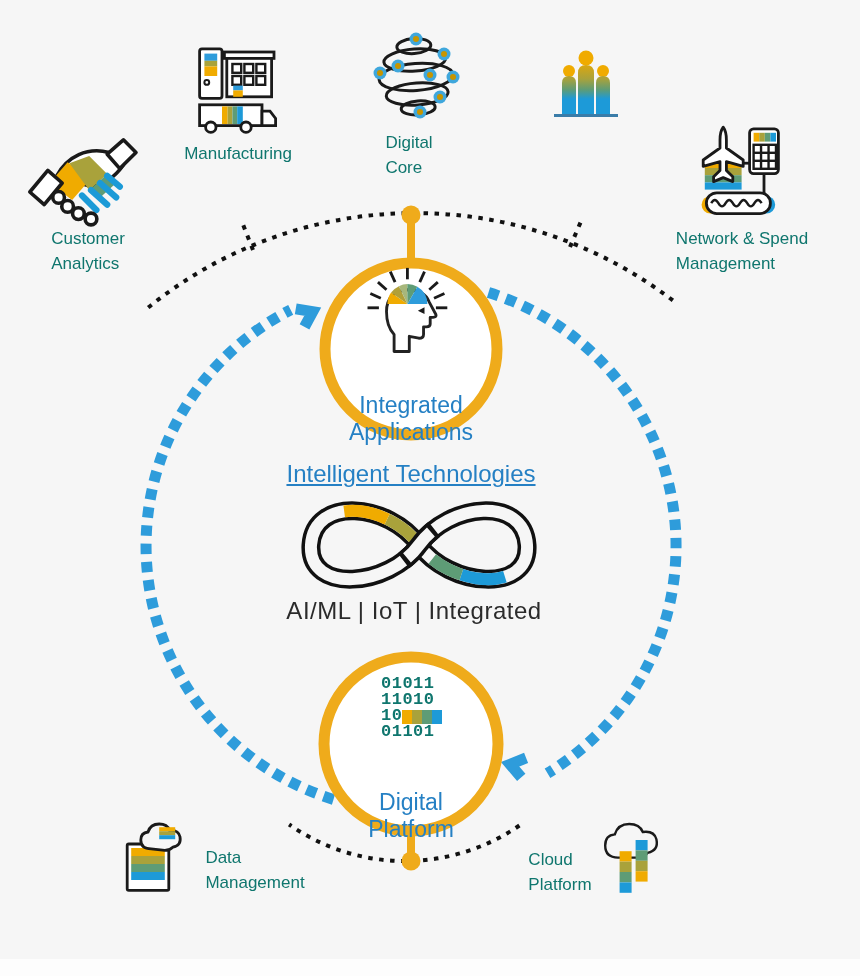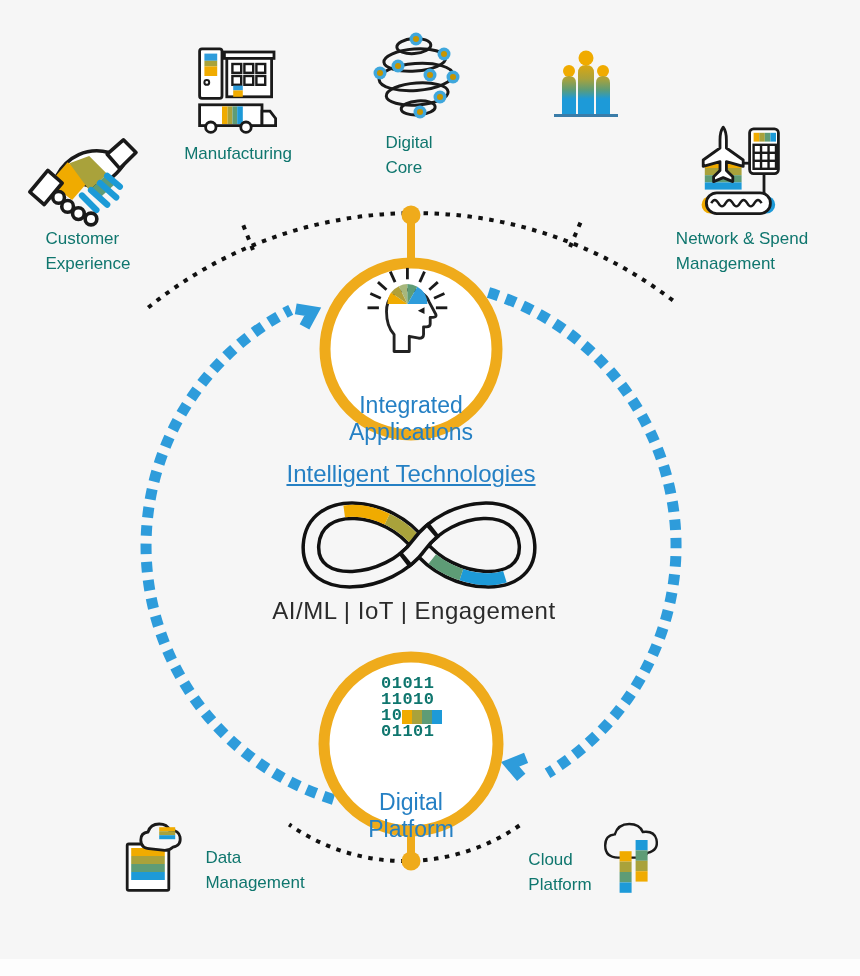--- a/index.html
+++ b/index.html
@@ -255,21 +255,21 @@
       <path d="M52,40 L43.1,21.2 A21,21 0 0 1 52,19 Z" fill="#A7B77B"></path>
       <path d="M52,40 L52,19 A21,21 0 0 1 62.5,21.9 Z" fill="#5E9C76"></path>
       <path d="M52,40 L62.5,21.9 A21,21 0 0 1 73,40 Z" fill="#2E9CDB"></path>
     </g>
     <polygon points="63,47 70,43.5 70,50.5" fill="#1a1a1a"></polygon>
   </g>
 </svg>
 
 <div class="lbl" style="left:88px;top:226px">
   <span>Customer</span>
-  <span>Experience</span>
+  <span>Analytics</span>
 </div>
 <div class="lbl" style="left:238px;top:141px">
   <span>Manufacturing</span>
 </div>
 <div class="lbl" style="left:409px;top:130px">
   <span>Digital</span>
   <span>Core</span>
 </div>
 <div class="lbl" style="left:742px;top:226px">
   <span>Network &amp; Spend</span>
@@ -287,21 +287,21 @@
 <div class="blue-lbl" style="left:411px;top:351px">
   <span>Integrated</span>
   <span>Applications</span>
 </div>
 <div class="blue-lbl" style="left:411px;top:748px">
   <span>Digital</span>
   <span>Platform</span>
 </div>
 
 <div class="it-title" style="left:411px;top:460px">Intelligent Technologies</div>
-<div class="tech-list" style="left:414px;top:597px">AI/ML | IoT | Engagement</div>
+<div class="tech-list" style="left:414px;top:597px">AI/ML | IoT | Integrated</div>
 
 <div class="binary">
   <div class="row">
         <span>01011</span>
       </div>
   <div class="row">
         <span>11010</span>
       </div>
   <div class="row">
     <span>10</span>

